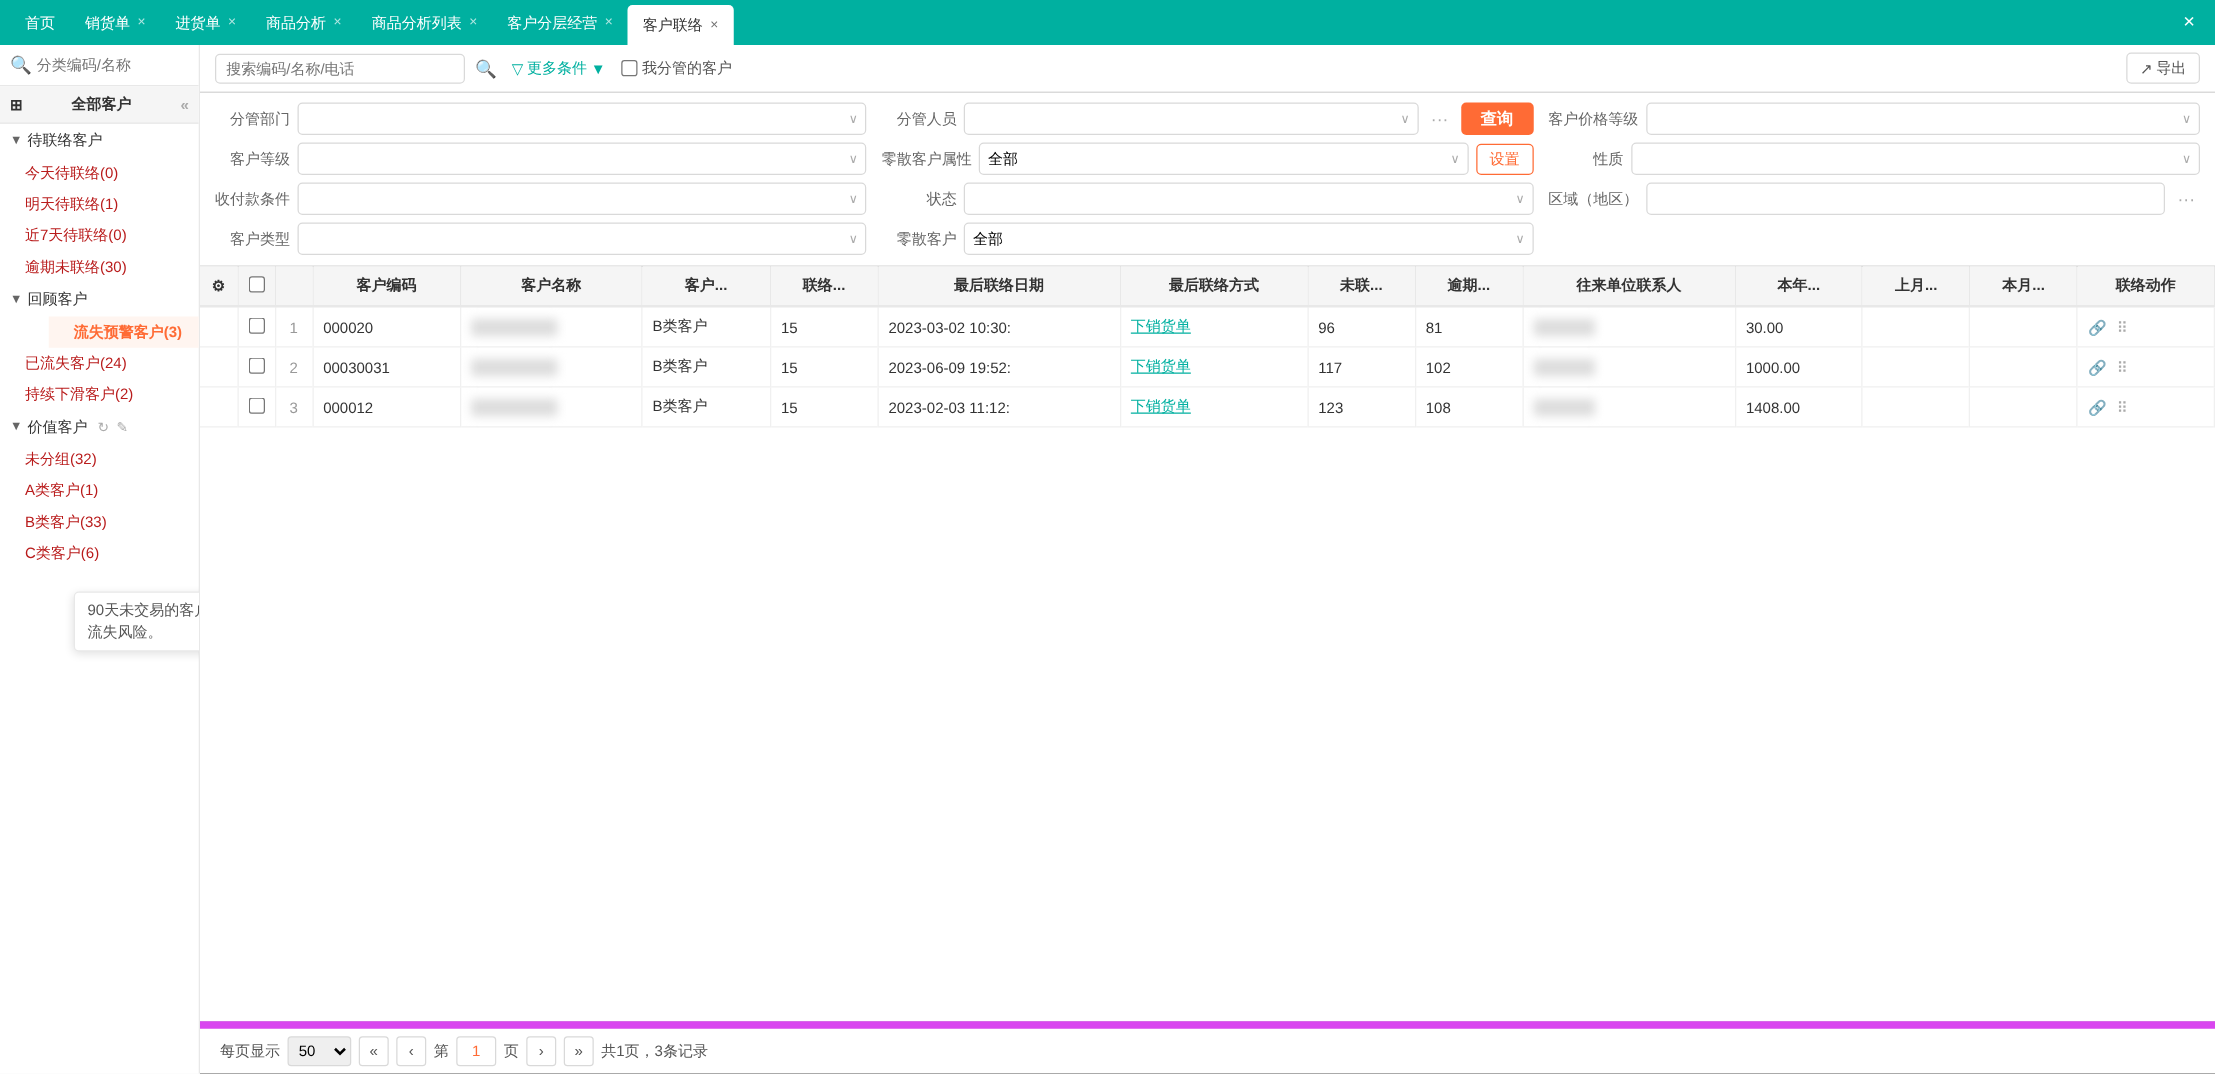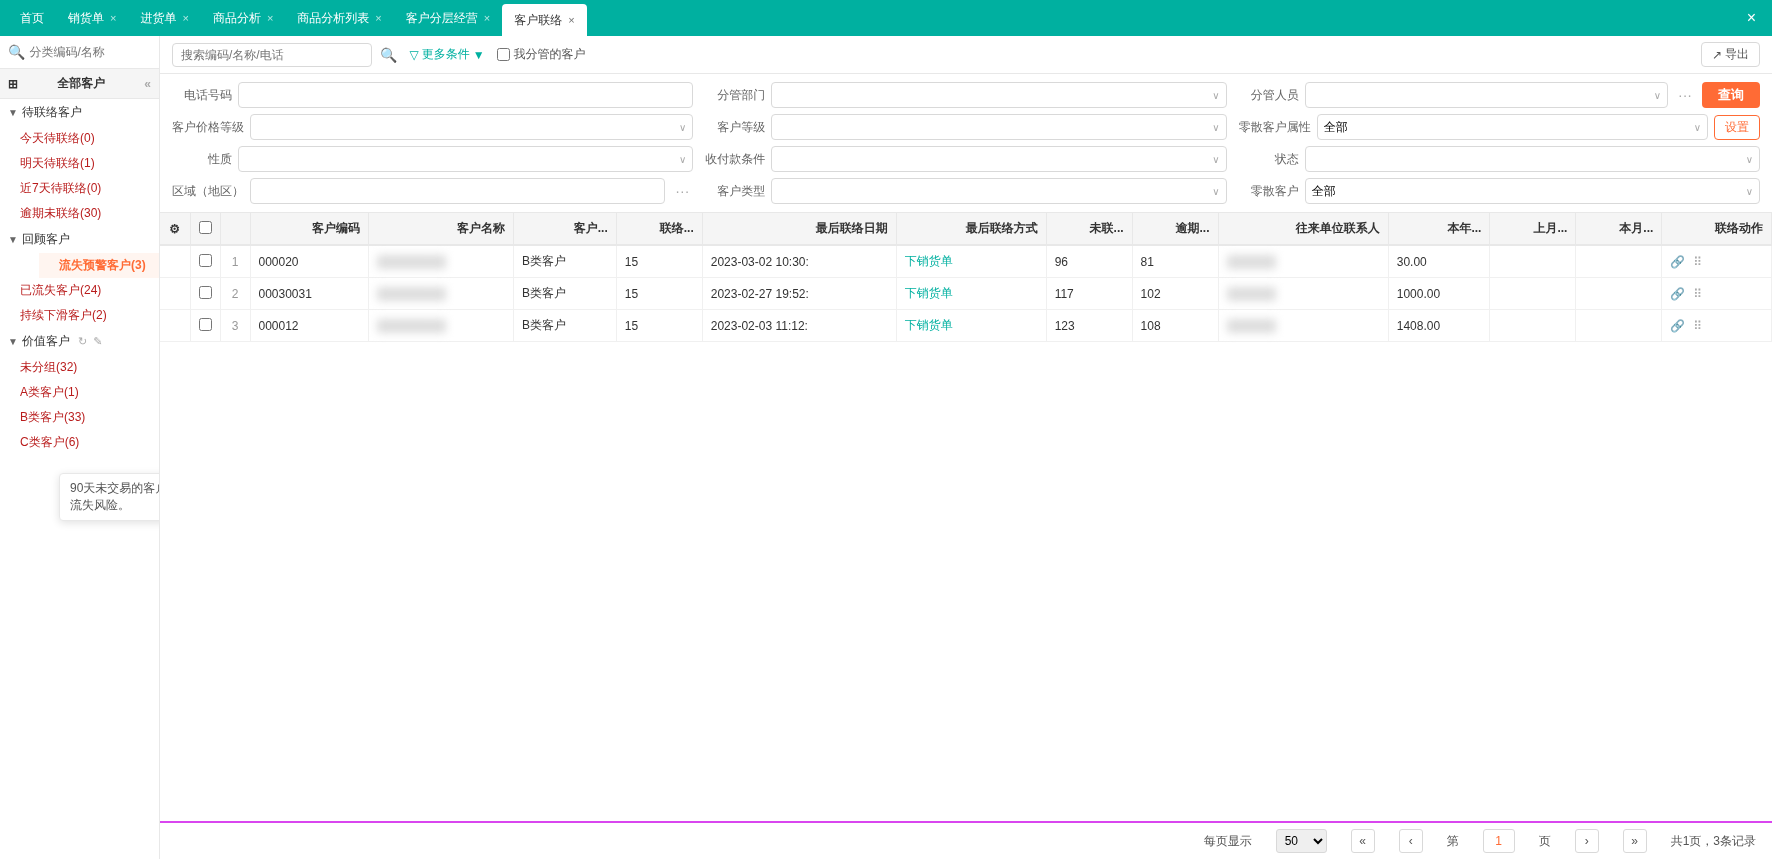--- a/index.html
+++ b/index.html
@@ -122,47 +122,47 @@
     .table-container {
       flex: 1; overflow: auto; background: #fff; margin: 0;
     }
     table {
       width: 100%; border-collapse: collapse; font-size: 12px;
     }
     thead tr {
       background: #f5f5f5; border-bottom: 2px solid #e8e8e8;
     }
     thead th {
-      padding: 7px 8px; text-align: right; color: #333; font-weight: 600;
+      padding: 7px 8px; text-align: center; color: #333; font-weight: 600;
       border-right: 1px solid #e8e8e8; white-space: nowrap; position: sticky; top: 0;
       background: #f5f5f5; z-index: 1;
     }
     tbody tr { border-bottom: 1px solid #f0f0f0; }
     tbody td {
       padding: 7px 8px; color: #333; border-right: 1px solid #f0f0f0; white-space: nowrap;
     }
     .col-settings { width: 30px; text-align: center; cursor: pointer; }
     .col-checkbox { width: 30px; text-align: center; }
     .col-num { width: 30px; text-align: center; color: #999; }
-    .link-text { color: #00b0a0; cursor: pointer; }
+    .link-text { color: #00b0a0; cursor: pointer; text-decoration: underline; }
     .action-icons { display: flex; gap: 8px; color: #aaa; cursor: pointer; }
 
     
     .tooltip {
       position: absolute; background: #fff; border: 1px solid #e8e8e8;
       border-radius: 4px; padding: 6px 10px; font-size: 12px; color: #555;
       box-shadow: 0 2px 8px rgba(0,0,0,0.12); z-index: 100;
       left: 20px; top: 220px; width: 170px;
     }
 
     
     .pagination-bar {
-      background: #fff; border-top: 2px solid #d946ef; padding: 6px 16px;
-      display: flex; align-items: center; justify-content: flex-end;
-      gap: 24px; flex-shrink: 0; font-size: 12px; color: #555;
+      background: #fff; border-top: 6px solid #d946ef; padding: 6px 16px;
+      display: flex; align-items: center; justify-content: flex-start;
+      gap: 6px; flex-shrink: 0; font-size: 12px; color: #555;
     }
     .page-btn {
       border: 1px solid #d9d9d9; border-radius: 3px; width: 24px; height: 24px;
       display: flex; align-items: center; justify-content: center;
       cursor: pointer; background: #fff; color: #555; font-size: 12px;
     }
     .page-input {
       border: 1px solid #d9d9d9; border-radius: 3px; width: 32px; height: 24px;
       text-align: center; font-size: 12px; outline: none; color: #ff6b35;
     }
@@ -275,24 +275,20 @@
       <div class="filter-right">
         <button class="export-btn">
           <span>↗</span>
           <span>导出</span>
         </button>
       </div>
     </div>
 
     <div class="advanced-filter">
 
-      <div class="filter-row">
-        <span class="filter-label">电话号码</span>
-        <input class="filter-input" type="text" style="">
-      </div>
       <div class="filter-row">
         <span class="filter-label">分管部门</span>
         <div class="filter-select">
           <span></span>
           <span class="chevron">∨</span>
         </div>
       </div>
       <div class="filter-row">
         <span class="filter-label">分管人员</span>
         <div class="filter-select">
@@ -452,21 +448,21 @@
             <tr>
       <td class="col-settings"></td>
       <td class="col-checkbox">
         <input type="checkbox" style="">
       </td>
       <td class="col-num" style="color:#999;">2</td>
       <td>00030031</td>
       <td><span style="filter:blur(4px);background:#ddd;color:#ddd;border-radius:2px;padding:0 20px;">■■■■</span></td>
       <td>B类客户</td>
       <td>15</td>
-      <td>2023-02-27 19:52:</td>
+      <td>2023-06-09 19:52:</td>
       <td><span class="link-text">下销货单</span></td>
       <td>117</td>
       <td>102</td>
       <td><span style="filter:blur(4px);background:#ddd;color:#ddd;border-radius:2px;padding:0 14px;">■■■</span></td>
       <td>1000.00</td>
       <td></td>
       <td></td>
       <td>
         <div class="action-icons">
           <span style="cursor:pointer;">🔗</span>

